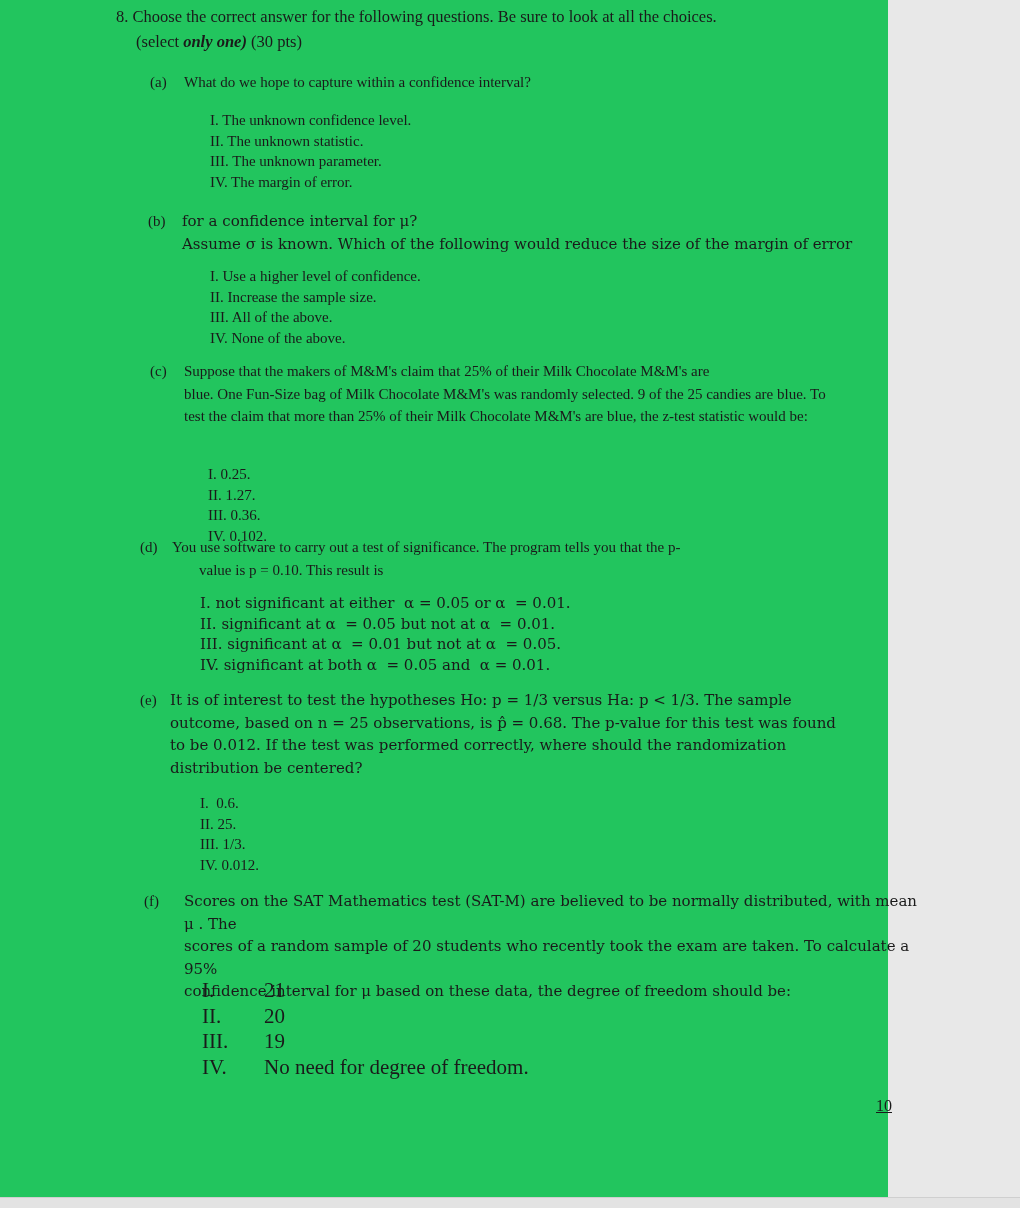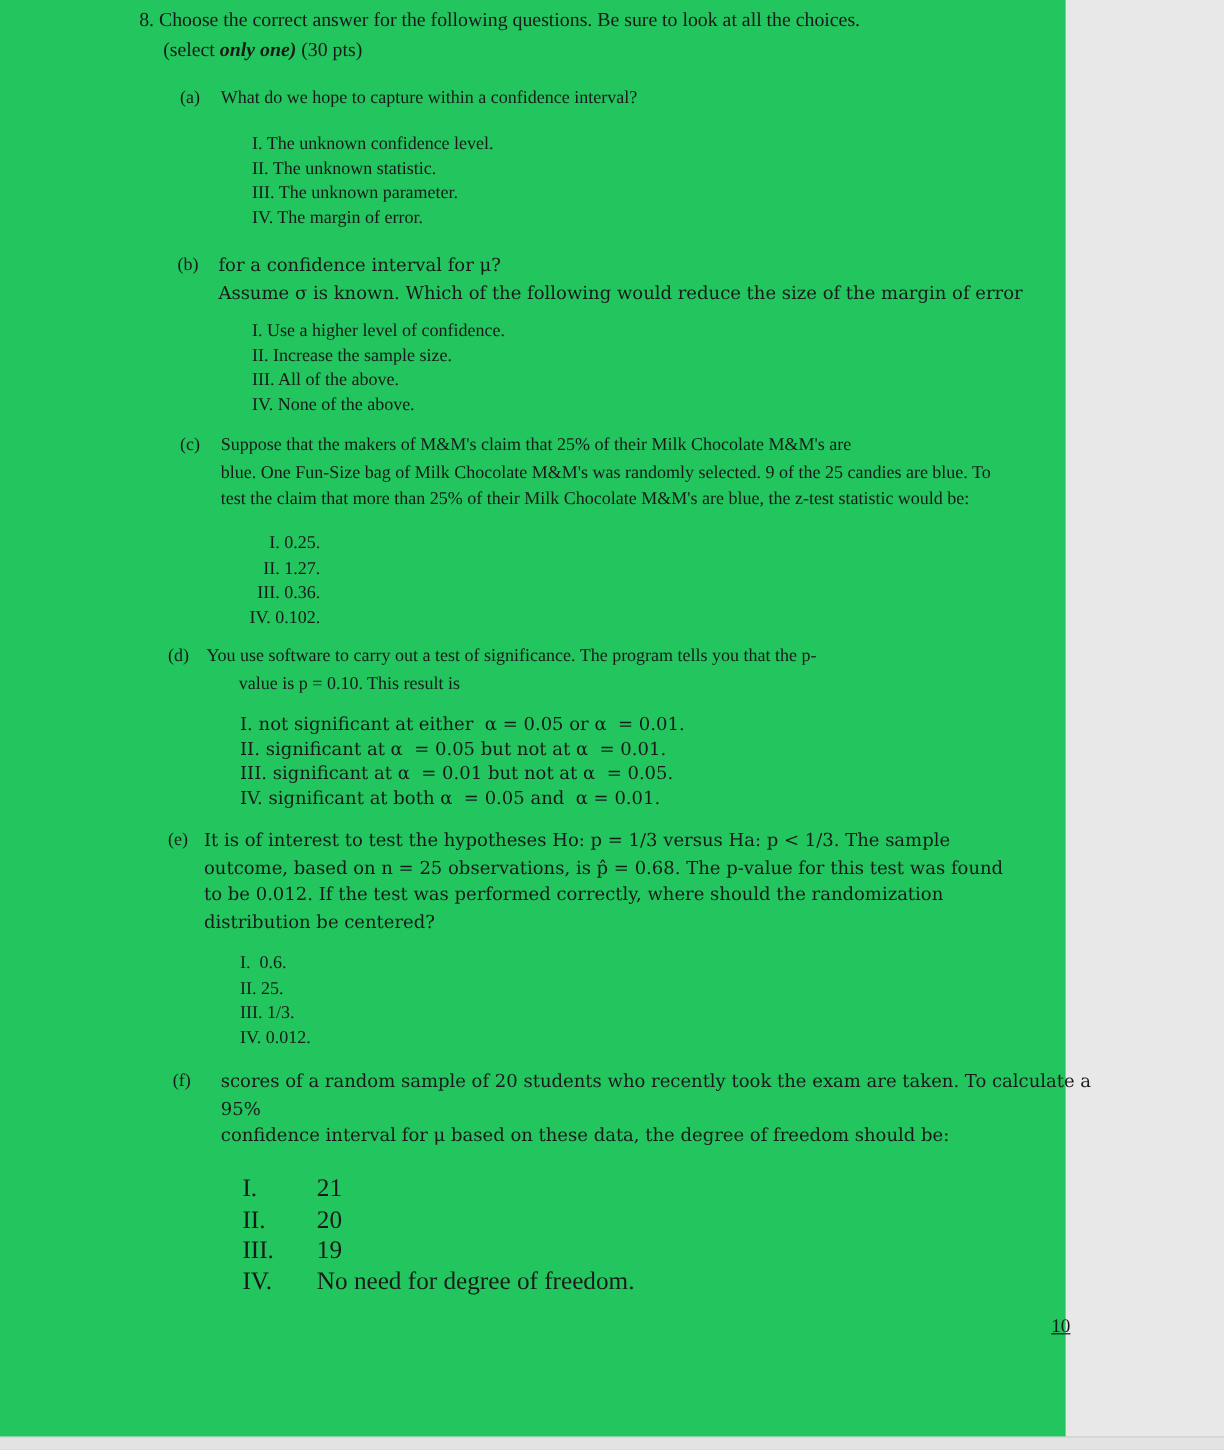--- a/index.html
+++ b/index.html
@@ -144,21 +144,21 @@
   <div class="part" style="left:150px; top:360px; width:770px;">
     <div class="part-body">
       <span class="part-label part-text">(c)</span>
       <div class="part-text" style="padding-left:34px;">
         <span class="ptxt-line">Suppose that the makers of M&amp;M's claim that 25% of their Milk Chocolate M&amp;M's are</span>
         <span class="ptxt-line">blue. One Fun-Size bag of Milk Chocolate M&amp;M's was randomly selected. 9 of the 25 candies are blue. To</span>
         <span class="ptxt-line">test the claim that more than 25% of their Milk Chocolate M&amp;M's are blue, the z-test statistic would be:</span>
       </div>
     </div>
   </div>
-  <div class="choices" style="left:208px; top:443px;text-align:right;">
+  <div class="choices" style="left:208px; top:464px;">
     <span class="choice">I. 0.25.</span>
     <span class="choice">II. 1.27.</span>
     <span class="choice">III. 0.36.</span>
     <span class="choice">IV. 0.102.</span>
   </div>
 
   <div class="part" style="left:140px; top:536px; width:770px;">
     <div class="part-body">
       <span class="part-label part-text">(d)</span>
       <div class="part-text" style="padding-left:32px;">
@@ -189,20 +189,21 @@
     <span class="choice">I.  0.6.</span>
     <span class="choice">II. 25.</span>
     <span class="choice">III. 1/3.</span>
     <span class="choice">IV. 0.012.</span>
   </div>
 
   <div class="part" style="left:144px; top:890px; width:780px;">
     <div class="part-body">
       <span class="part-label part-text">(f)</span>
       <div class="part-text" style="padding-left:40px;">
+        <span class="ptxt-line sym">Scores on the SAT Mathematics test (SAT-M) are believed to be normally distributed, with mean μ . The</span>
         <span class="ptxt-line sym">scores of a random sample of 20 students who recently took the exam are taken.  To calculate a 95%</span>
         <span class="ptxt-line sym">confidence interval for μ based on these data, the degree of freedom should be:</span>
       </div>
     </div>
   </div>
   <div class="choices-wide" style="left:202px; top:978px;">
     <span class="choice"><span class="rn">I.</span><span>21</span></span>
     <span class="choice"><span class="rn">II.</span><span>20</span></span>
     <span class="choice"><span class="rn">III.</span><span>19</span></span>
     <span class="choice"><span class="rn">IV.</span><span>No need for degree of freedom.</span></span>

